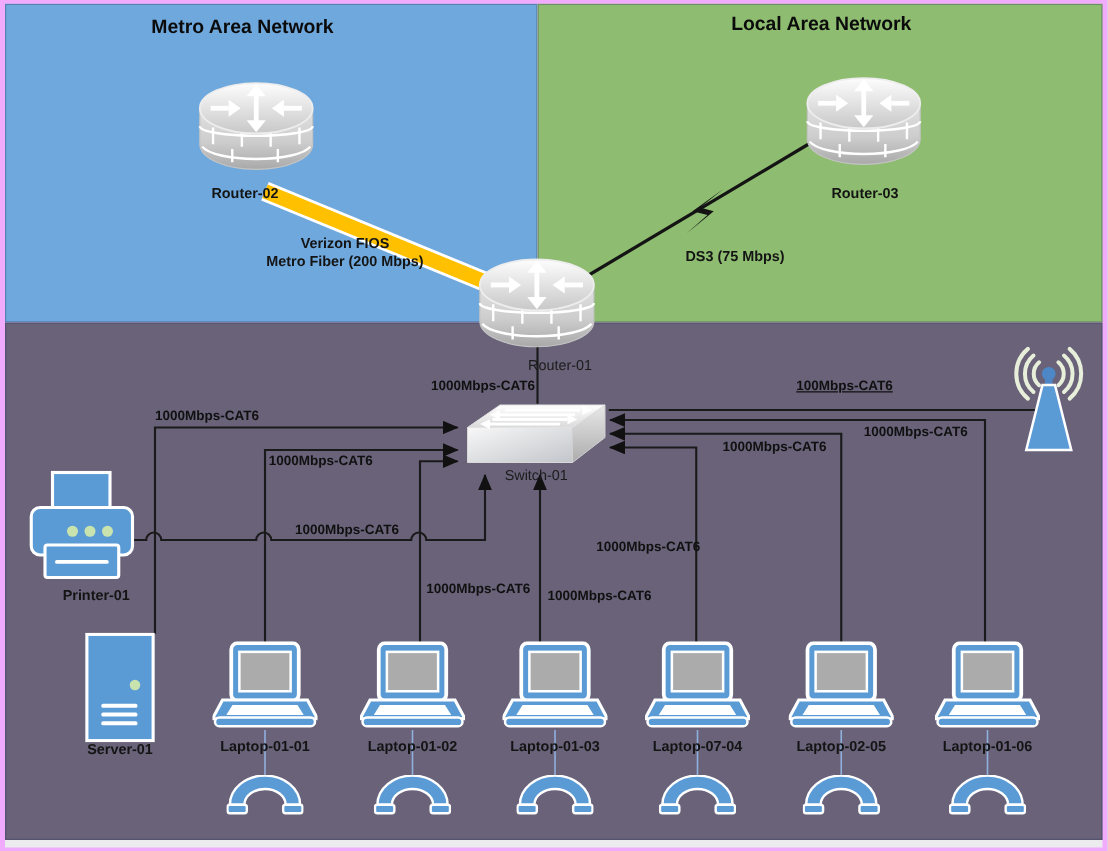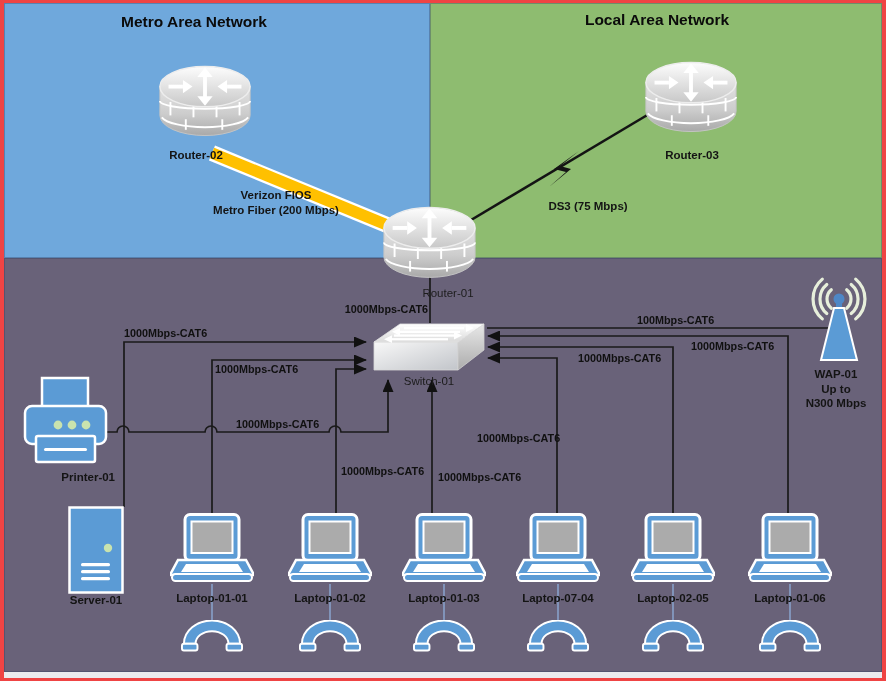--- a/index.html
+++ b/index.html
@@ -1,16 +1,16 @@
 <!DOCTYPE html>
 <html><head>
 <meta charset="utf-8">
 <style>
   html,body{margin:0;padding:0;background:#fff;}
-  #canvas{position:relative;width:886px;height:681px;background:#ef4444;overflow:hidden;
+  #canvas{position:relative;width:886px;height:681px;background:#f0abfc;overflow:hidden;
           font-family:"Liberation Sans",sans-serif;}
   .region{position:absolute;box-shadow:inset 0 0 0 1px rgba(45,60,95,.35);}
   #region-metro{left:4px;top:3px;width:426px;height:255px;background:#6FA8DC;}
   #region-wan{left:430px;top:3px;width:452px;height:255px;background:#8EBC70;}
   #region-lan{left:4px;top:258px;width:878px;height:414px;background:#696279;}
   #bottom-strip{position:absolute;left:4px;top:672px;width:878px;height:6px;background:#ECECEF;}
   #wires{position:absolute;left:0;top:0;z-index:2;}
   .icon{position:absolute;z-index:3;}
   .lbl{position:absolute;z-index:4;font-weight:700;font-size:11.5px;line-height:13.5px;
        color:#141414;text-align:center;white-space:nowrap;}
@@ -247,46 +247,41 @@
         <use href="#sym-phone"></use>
       </svg></div>
   <div class="icon" style="left:759px;top:620px;"><svg width="62" height="32">
         <use href="#sym-phone"></use>
       </svg></div>
 
   <div class="lbl" style="left:146px;top:149px;width:100px;">Router-02</div>
   <div class="lbl" style="left:642px;top:149px;width:100px;">Router-03</div>
   <div class="lbl plain" style="left:398px;top:287px;width:100px;">Router-01</div>
   <div class="lbl plain" style="left:379px;top:375px;width:100px;">Switch-01</div>
-  <div class="lbl" style="left:15px;top:471px;width:100px;text-align:right;">Printer-01</div>
+  <div class="lbl" style="left:27px;top:471px;width:100px;">Printer-01</div>
   <div class="lbl" style="left:46px;top:594px;width:100px;">Server-01</div>
 
   <div class="lbl" style="left:157px;top:592px;width:110px;">Laptop-01-01</div>
   <div class="lbl" style="left:275px;top:592px;width:110px;">Laptop-01-02</div>
   <div class="lbl" style="left:389px;top:592px;width:110px;">Laptop-01-03</div>
   <div class="lbl" style="left:503px;top:592px;width:110px;">Laptop-07-04</div>
   <div class="lbl" style="left:618px;top:592px;width:110px;">Laptop-02-05</div>
   <div class="lbl" style="left:735px;top:592px;width:110px;">Laptop-01-06</div>
 
-  <div class="lbl multiline" style="left:786px;top:367px;width:100px;line-height:14.5px;">
-    <div>WAP-01</div>
-    <div>Up to</div>
-    <div>N300 Mbps</div>
-  </div>
 
   <div class="lbl multiline" style="left:176px;top:188px;width:200px;">
     <div>Verizon FIOS</div>
     <div>Metro Fiber (200 Mbps)</div>
   </div>
   <div class="lbl" style="left:538px;top:200px;width:100px;">DS3 (75 Mbps)</div>
 
   <div class="cbl" style="left:330px;top:303px;width:98px;text-align:right;">1000Mbps-CAT6</div>
   <div class="cbl" style="left:124px;top:327px;">1000Mbps-CAT6</div>
   <div class="cbl" style="left:215px;top:363px;">1000Mbps-CAT6</div>
   <div class="cbl" style="left:341px;top:465px;">1000Mbps-CAT6</div>
   <div class="cbl" style="left:236px;top:418px;">1000Mbps-CAT6</div>
   <div class="cbl" style="left:438px;top:471px;">1000Mbps-CAT6</div>
   <div class="cbl" style="left:477px;top:432px;">1000Mbps-CAT6</div>
   <div class="cbl" style="left:578px;top:352px;">1000Mbps-CAT6</div>
   <div class="cbl" style="left:691px;top:340px;">1000Mbps-CAT6</div>
-  <div class="cbl" style="left:637px;top:314px;">100Mbps-CAT6</div>
+  <div class="cbl" style="left:637px;top:303px;text-decoration:underline;">100Mbps-CAT6</div>
 
 </div>
 
 </body></html>

